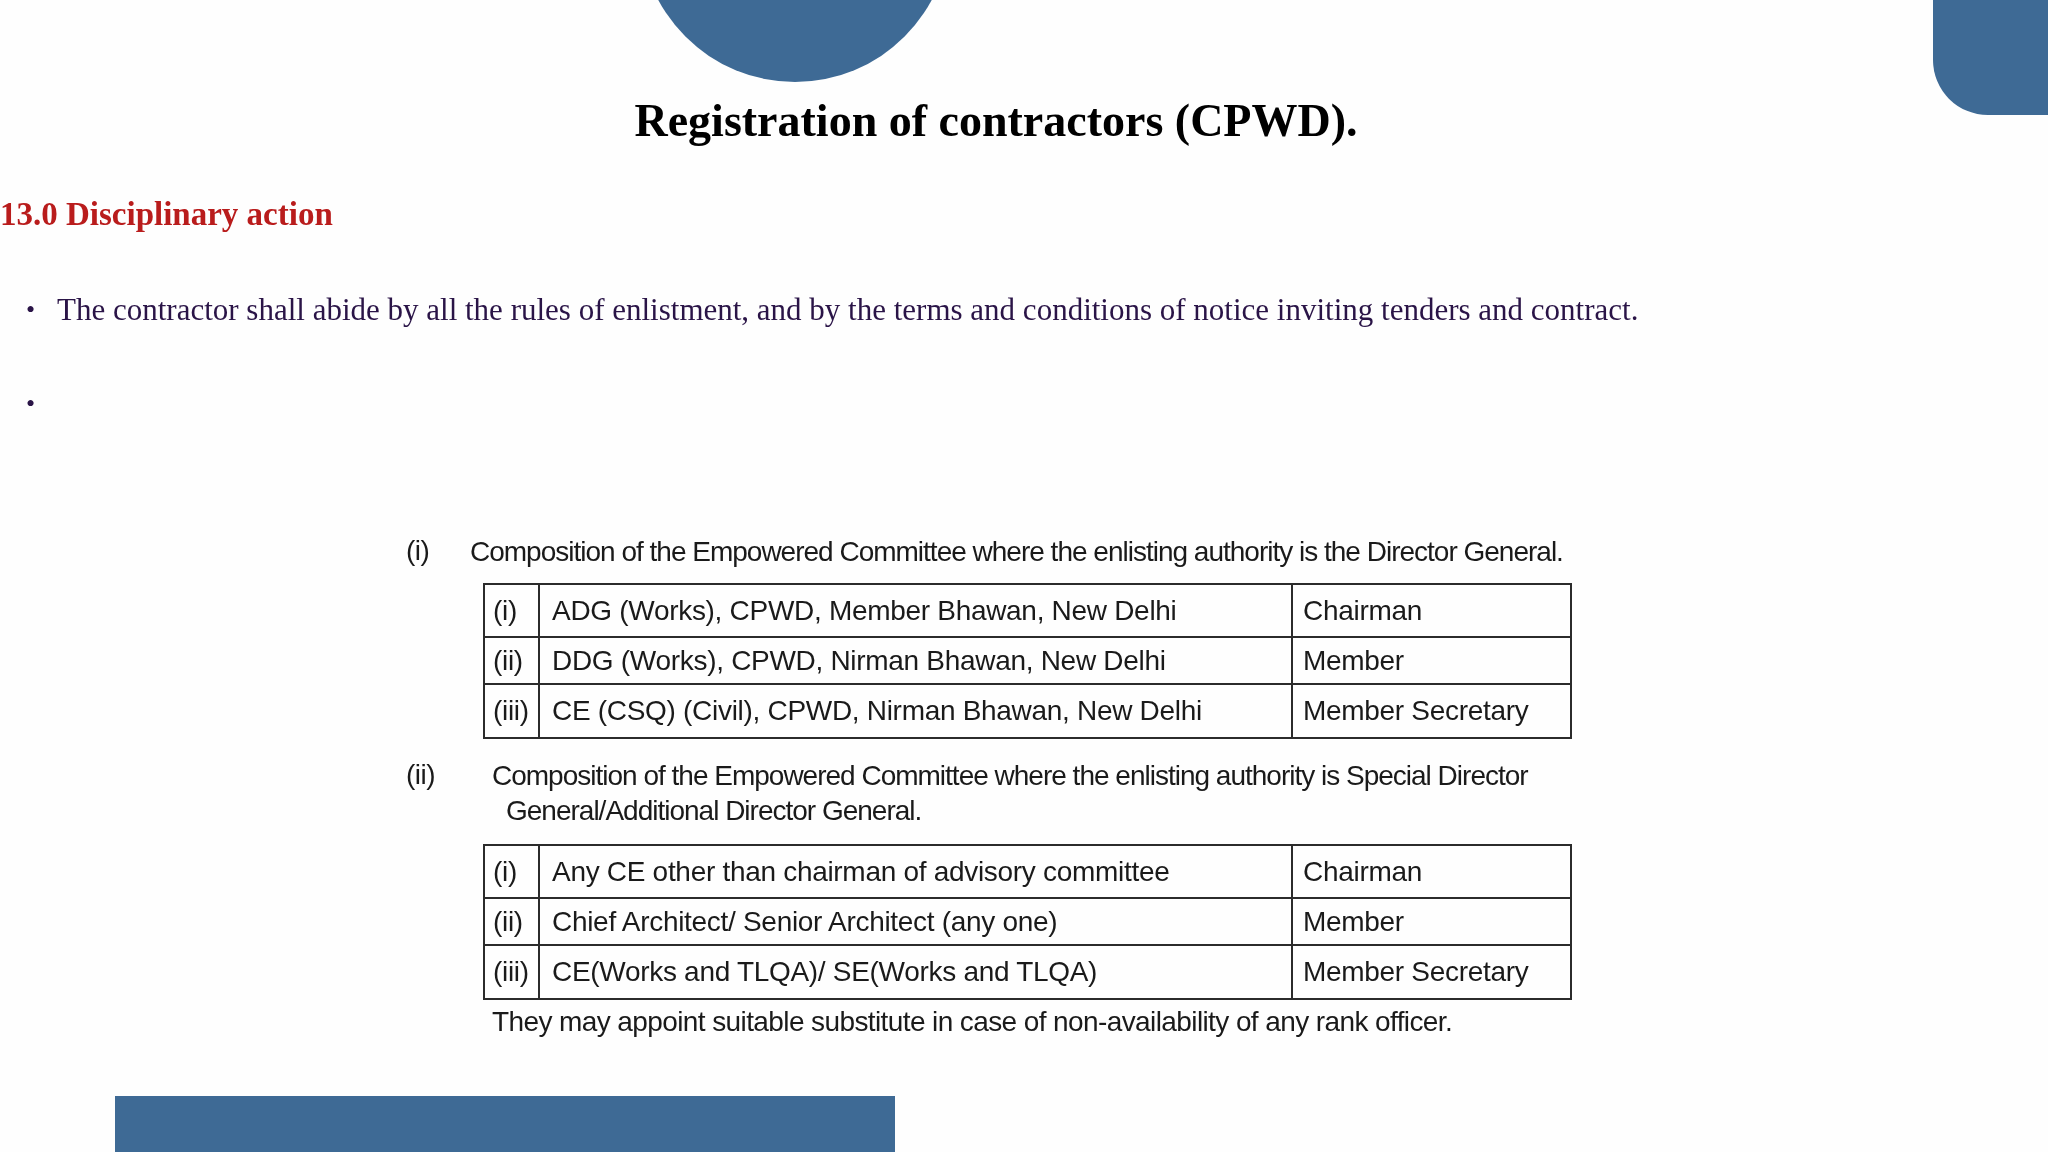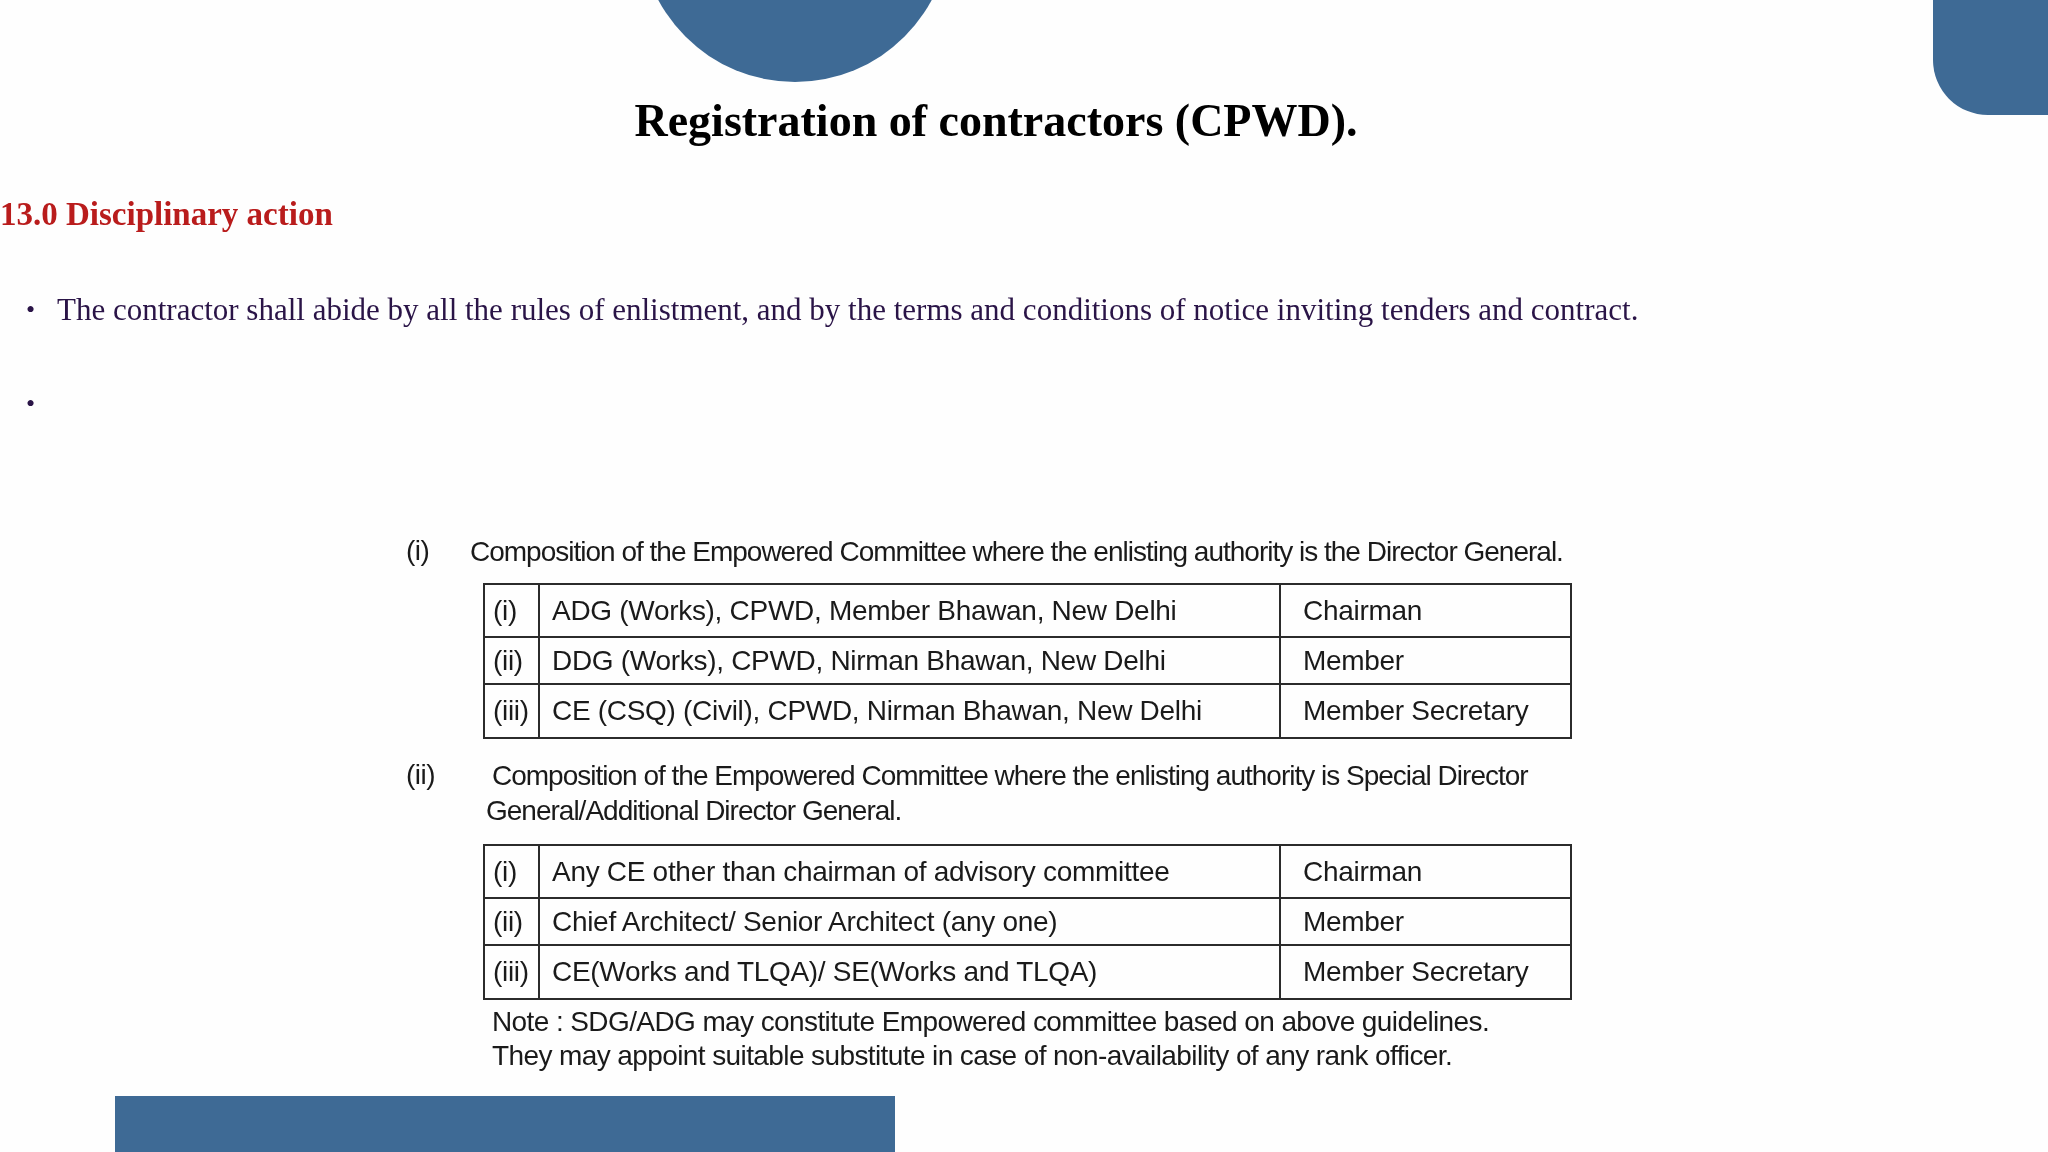--- a/index.html
+++ b/index.html
@@ -50,21 +50,21 @@
   }
   table.comm {
     position: absolute; border-collapse: collapse; left: 88px;
     width: 1089px; font-size: 28px; letter-spacing: -0.3px;
   }
   table.comm td {
     border: 2.5px solid #2b2b2b; padding: 0 12px; vertical-align: middle;
     white-space: nowrap;
   }
   table.comm td.c1 { width: 37px; padding: 0 8px; }
-  table.comm td.c3 { width: 255px; padding-left: 22px; }
+  table.comm td.c3 { width: 255px; padding-left: 10px; }
   .note {
     position: absolute; left: 97px; top: 470px; font-size: 28px;
     letter-spacing: -0.6px; line-height: 34px;
   }
 </style>
 </head>
 <body>
 
 <div class="shape circle-top"></div>
 <div class="shape corner-tr"></div>
@@ -103,21 +103,21 @@
     <tr style="height:54px;">
       <td class="c1">(iii)</td>
       <td class="c2">CE (CSQ) (Civil), CPWD, Nirman Bhawan, New Delhi</td>
       <td class="c3">Member Secretary</td>
     </tr>
   </tbody>
     </table>
 
   <span class="item-num" style="left:11px; top:224px;">(ii)</span>
   <span class="item-text" style="left:97px; top:223px;">Composition of the Empowered Committee where the enlisting authority is Special Director</span>
-  <span class="item-text" style="left:91px; top:258px;">General/Additional Director General.</span>
+  <span class="item-text" style="left:111px; top:258px;">General/Additional Director General.</span>
   <table class="comm" style="top:309px;">
     <tbody>
         <tr style="height:53px;">
       <td class="c1">(i)</td>
       <td class="c2">Any CE other than chairman of advisory committee</td>
       <td class="c3">Chairman</td>
     </tr>
     <tr style="height:47px;">
       <td class="c1">(ii)</td>
       <td class="c2">Chief Architect/ Senior Architect (any one)</td>
@@ -125,16 +125,15 @@
     </tr>
     <tr style="height:54px;">
       <td class="c1">(iii)</td>
       <td class="c2">CE(Works and TLQA)/ SE(Works and TLQA)</td>
       <td class="c3">Member Secretary</td>
     </tr>
   </tbody>
     </table>
 
   <div class="note">
-    <div>Note : SDG/ADG may constitute Empowered committee based on above guidelines.</div>
     <div>They may appoint suitable substitute in case of non-availability of any rank officer.</div>
   </div>
 </div>
 
 </body></html>

